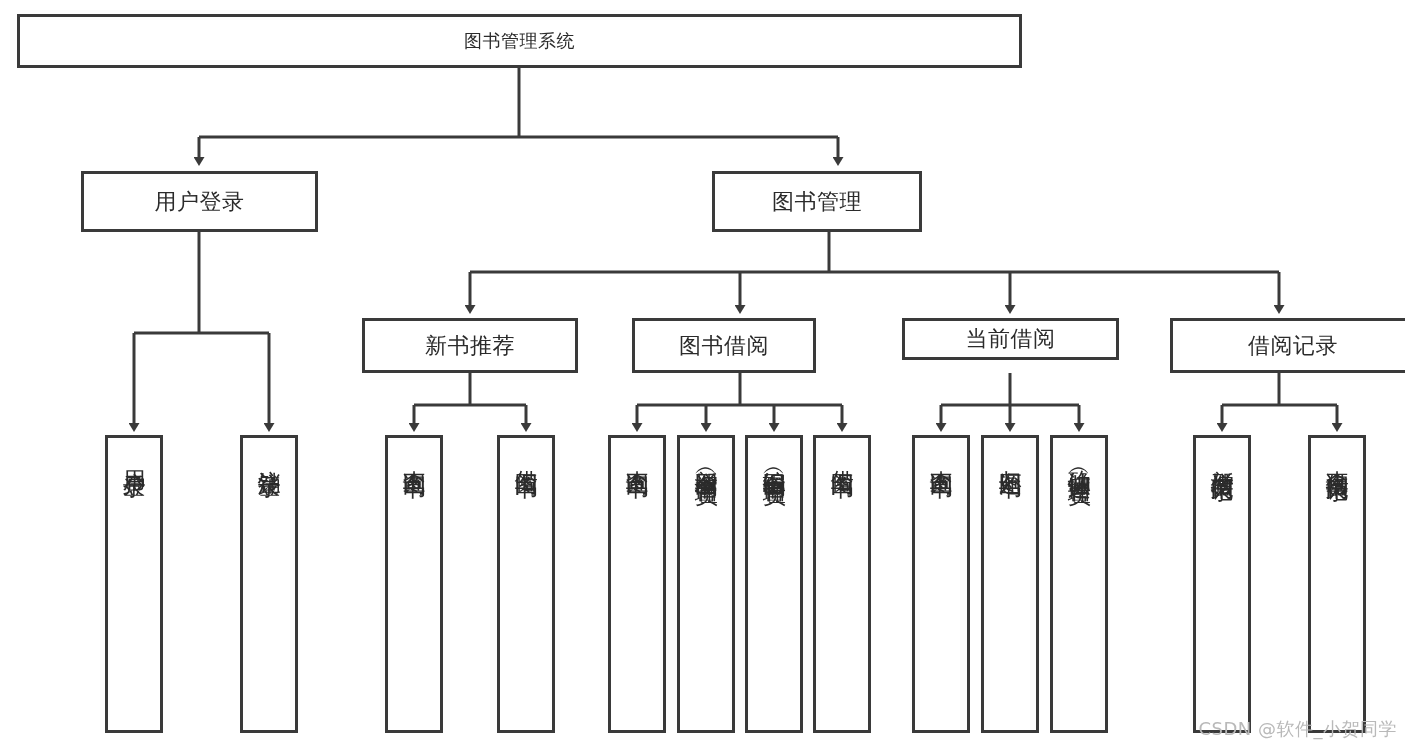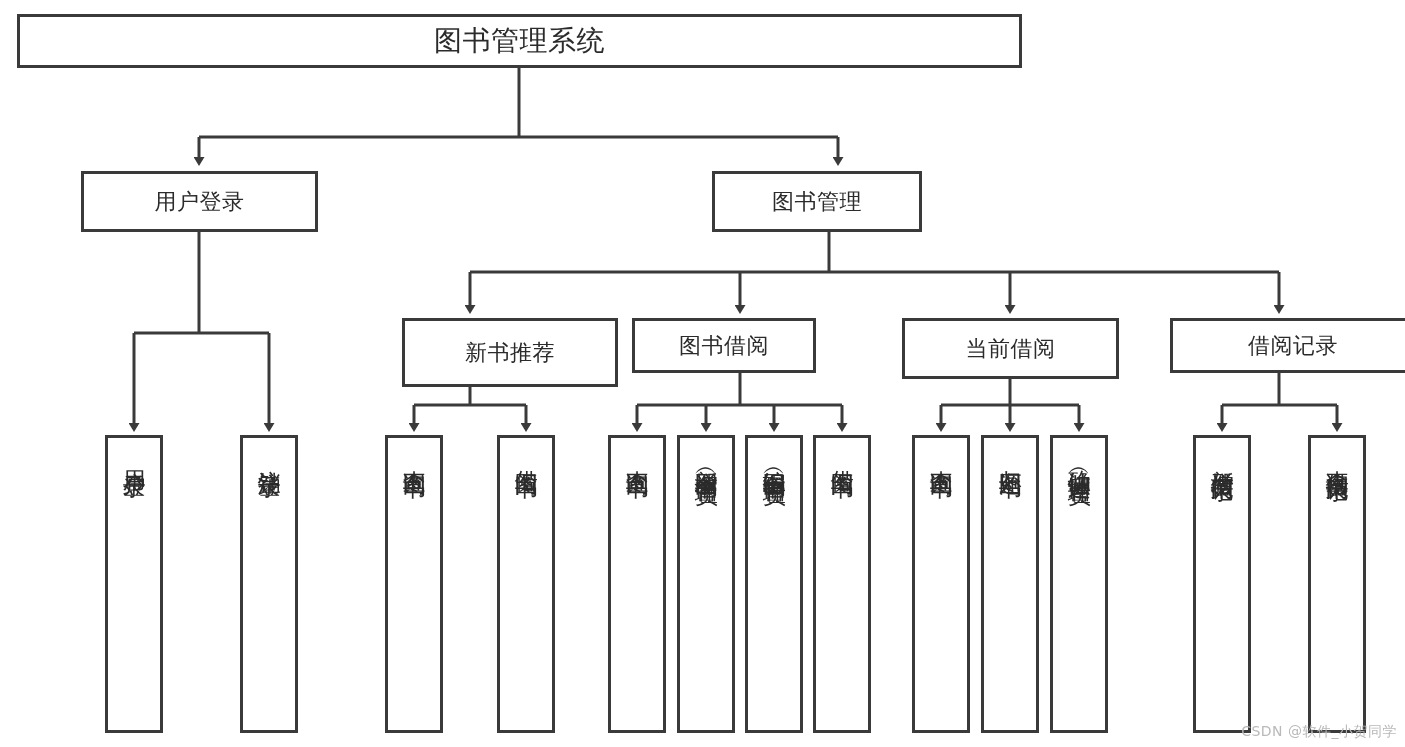--- a/index.html
+++ b/index.html
@@ -34,40 +34,40 @@
     align-items: center;
     justify-content: center;
     color: #2b2b2b;
   }
   .node .label {
     font-size: 21px;
     line-height: 1.15;
     letter-spacing: 0.5px;
     white-space: nowrap;
   }
-  .node.root .label { font-size: 28px; }
+  .node.root .label { font-size: 18px; }
   .node.lvl1 .label { font-size: 22px; }
   .node.lvl2 .label { font-size: 22px; }
   .node.leaf {
     align-items: flex-start;
     padding-top: 14px;
   }
   .node.leaf .label {
     writing-mode: vertical-rl;
     text-orientation: upright;
     font-size: 23px;
     line-height: 1.1;
     letter-spacing: 2px;
     white-space: nowrap;
   }
   .watermark {
     position: absolute;
     right: 8px;
     bottom: 6px;
-    font-size: 14px;
+    font-size: 18px;
     color: #b9b9b9;
     white-space: nowrap;
     letter-spacing: 0.5px;
   }
 </style>
 </head>
 <body>
 
 <div id="canvas">
 
@@ -125,27 +125,27 @@
     <span class="label">图书管理系统</span>
   </div>
 
   <div class="node lvl1" style="left:81px; top:171px; width:237px; height:61px;">
     <span class="label">用户登录</span>
   </div>
   <div class="node lvl1" style="left:712px; top:171px; width:210px; height:61px;">
     <span class="label">图书管理</span>
   </div>
 
-  <div class="node lvl2" style="left:362px; top:318px; width:216px; height:69px;margin-left:40px;">
+  <div class="node lvl2" style="left:362px; top:318px; width:216px; height:55px;">
     <span class="label">新书推荐</span>
   </div>
   <div class="node lvl2" style="left:632px; top:318px; width:184px; height:55px;">
     <span class="label">图书借阅</span>
   </div>
-  <div class="node lvl2" style="left:902px; top:318px; width:217px; height:61px;">
+  <div class="node lvl2" style="left:902px; top:318px; width:217px; height:42px;">
     <span class="label">当前借阅</span>
   </div>
   <div class="node lvl2" style="left:1170px; top:318px; width:246px; height:55px;">
     <span class="label">借阅记录</span>
   </div>
 
   <div class="node leaf" style="left:105px; top:435px; width:58px; height:298px;">
     <span class="label">用户登录</span>
   </div>
   <div class="node leaf" style="left:240px; top:435px; width:58px; height:298px;">

